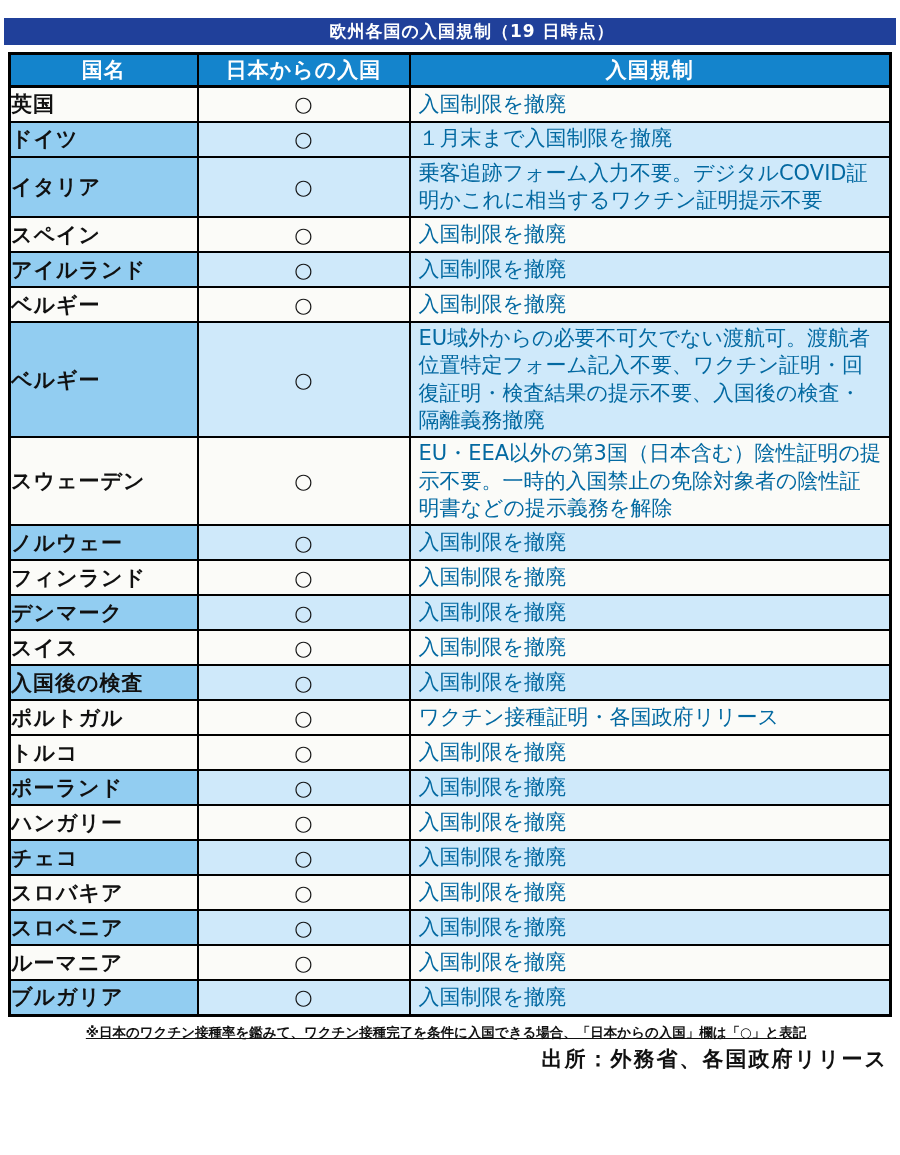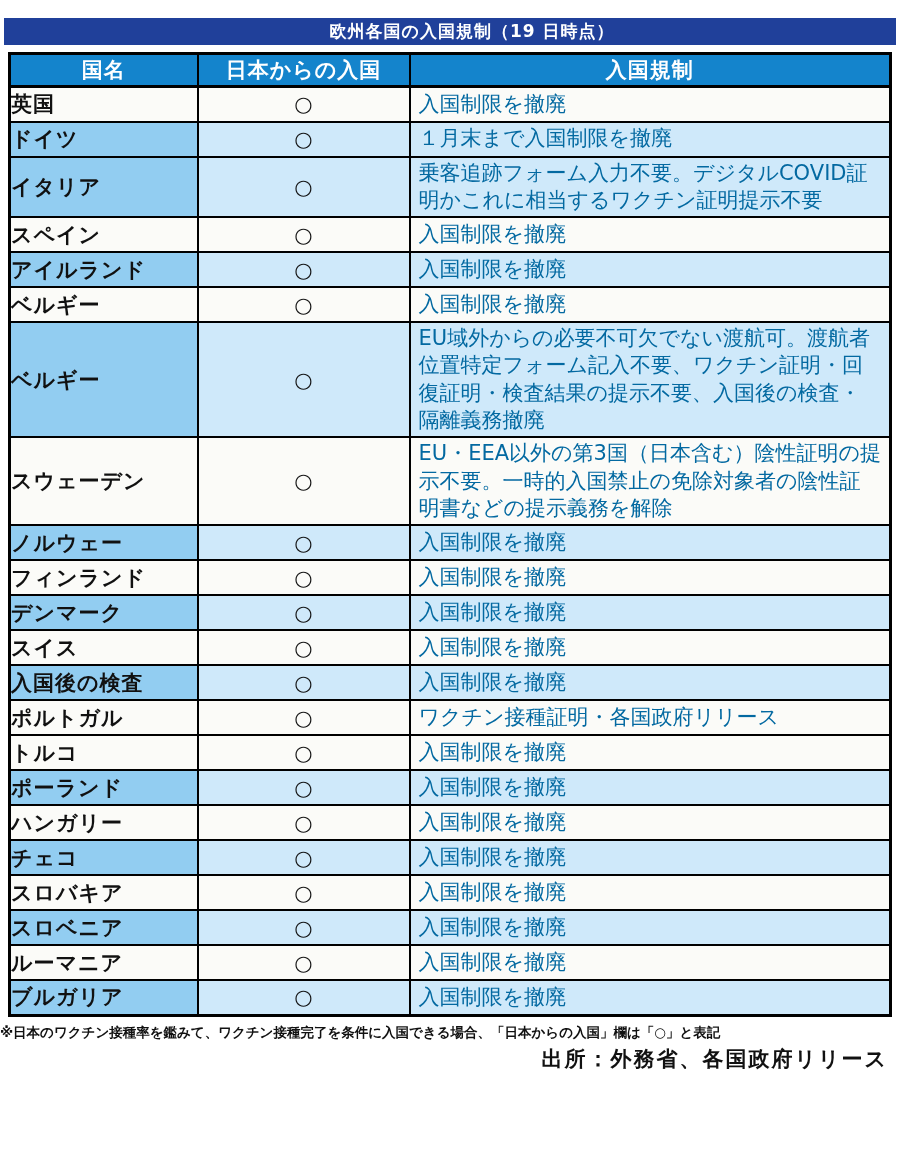--- a/index.html
+++ b/index.html
@@ -66,24 +66,25 @@
     font-size: 21px;
     line-height: 1.3;
     padding: 2px 8px;
     color: #0369a1;
     font-weight: 500;
   }
   tbody tr.alt td { background: var(--row_blue_light, #CFE9FA); }
   tbody tr.alt td.country { background: var(--row_blue_dark, #92CDF1); }
   .footnote {
     margin: 7px 8px 0 0;
-    text-align: left;
+    text-align: center;
     font-size: 13.5px;
     font-weight: bold;
     color: #111111;
+    text-decoration: underline;
   }
   .source {
     margin: 3px 12px 0 16px;
     text-align: right;
     font-size: 21px;
     font-weight: bold;
     letter-spacing: 2px;
     color: #111111;
   }
 </style>

